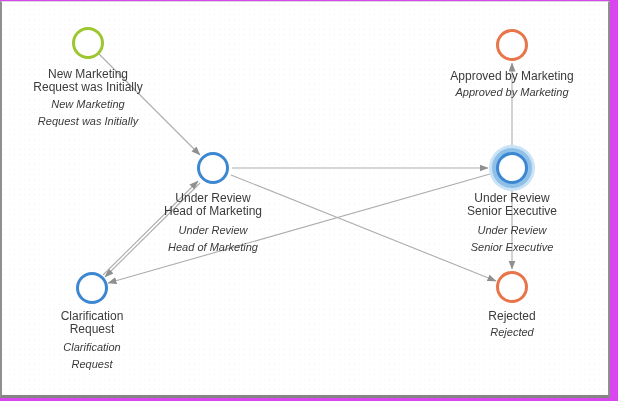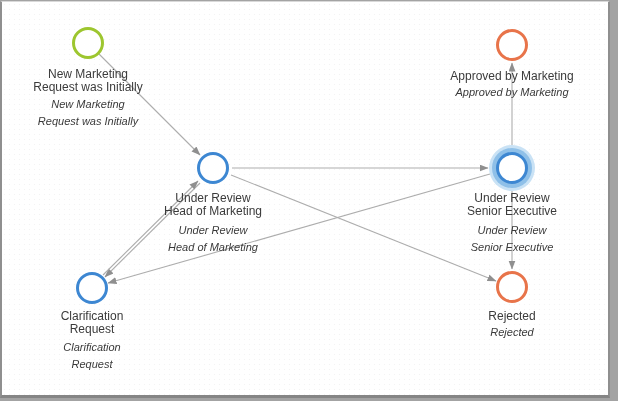--- a/index.html
+++ b/index.html
@@ -1,17 +1,17 @@
 <!DOCTYPE html>
 <html><head>
 <meta charset="utf-8">
 <style>
   html,body{margin:0;padding:0;background:#fff;}
   .frame{
-    position:relative;width:618px;height:401px;background:#a3a3a3;overflow:hidden;
+    position:relative;width:618px;height:401px;background:#d946ef;overflow:hidden;
     font-family:"Liberation Sans","DejaVu Sans",sans-serif;
   }
   .canvas{
     position:absolute;left:0;top:1px;width:606px;height:393px;background:#fff;
     border-top:1px solid #d9d9d9;
     border-left:2px solid #8f8f8f;
     border-right:2px solid #8f8f8f;
     border-bottom:3px solid #858585;
     background-image:radial-gradient(circle,#f3f3f3 0.8px,transparent 1px);
     background-size:5px 5px;

